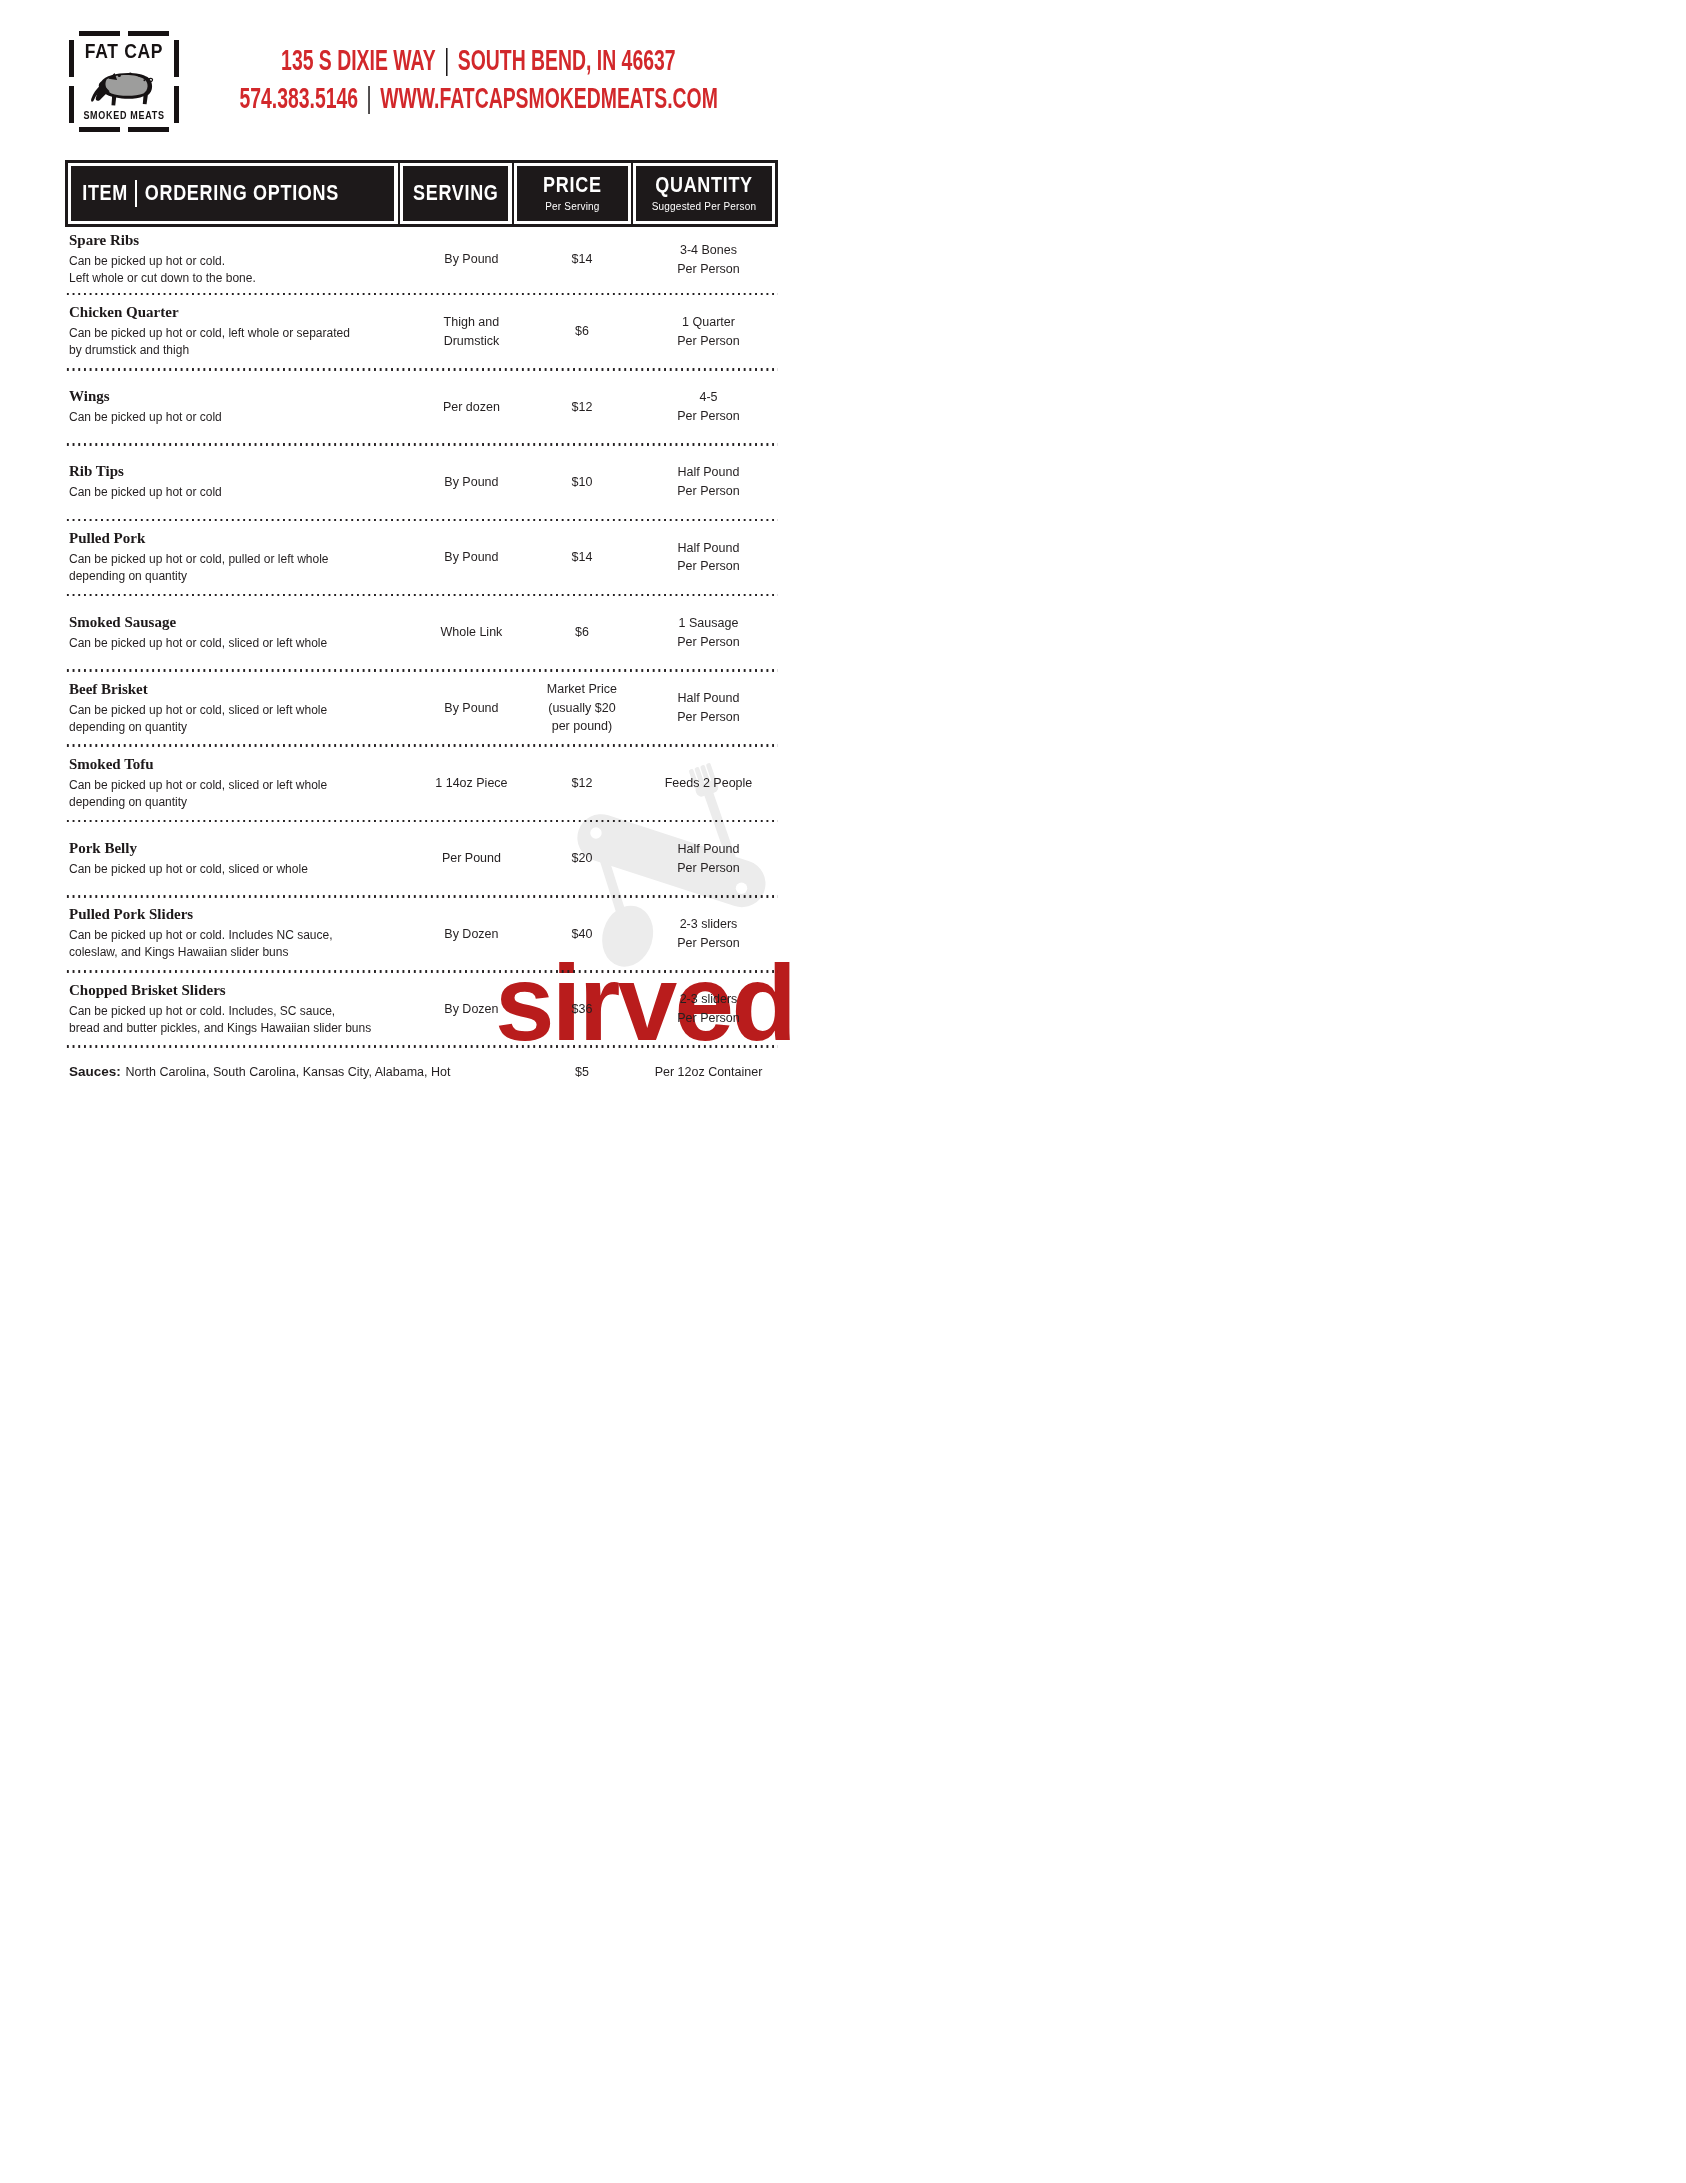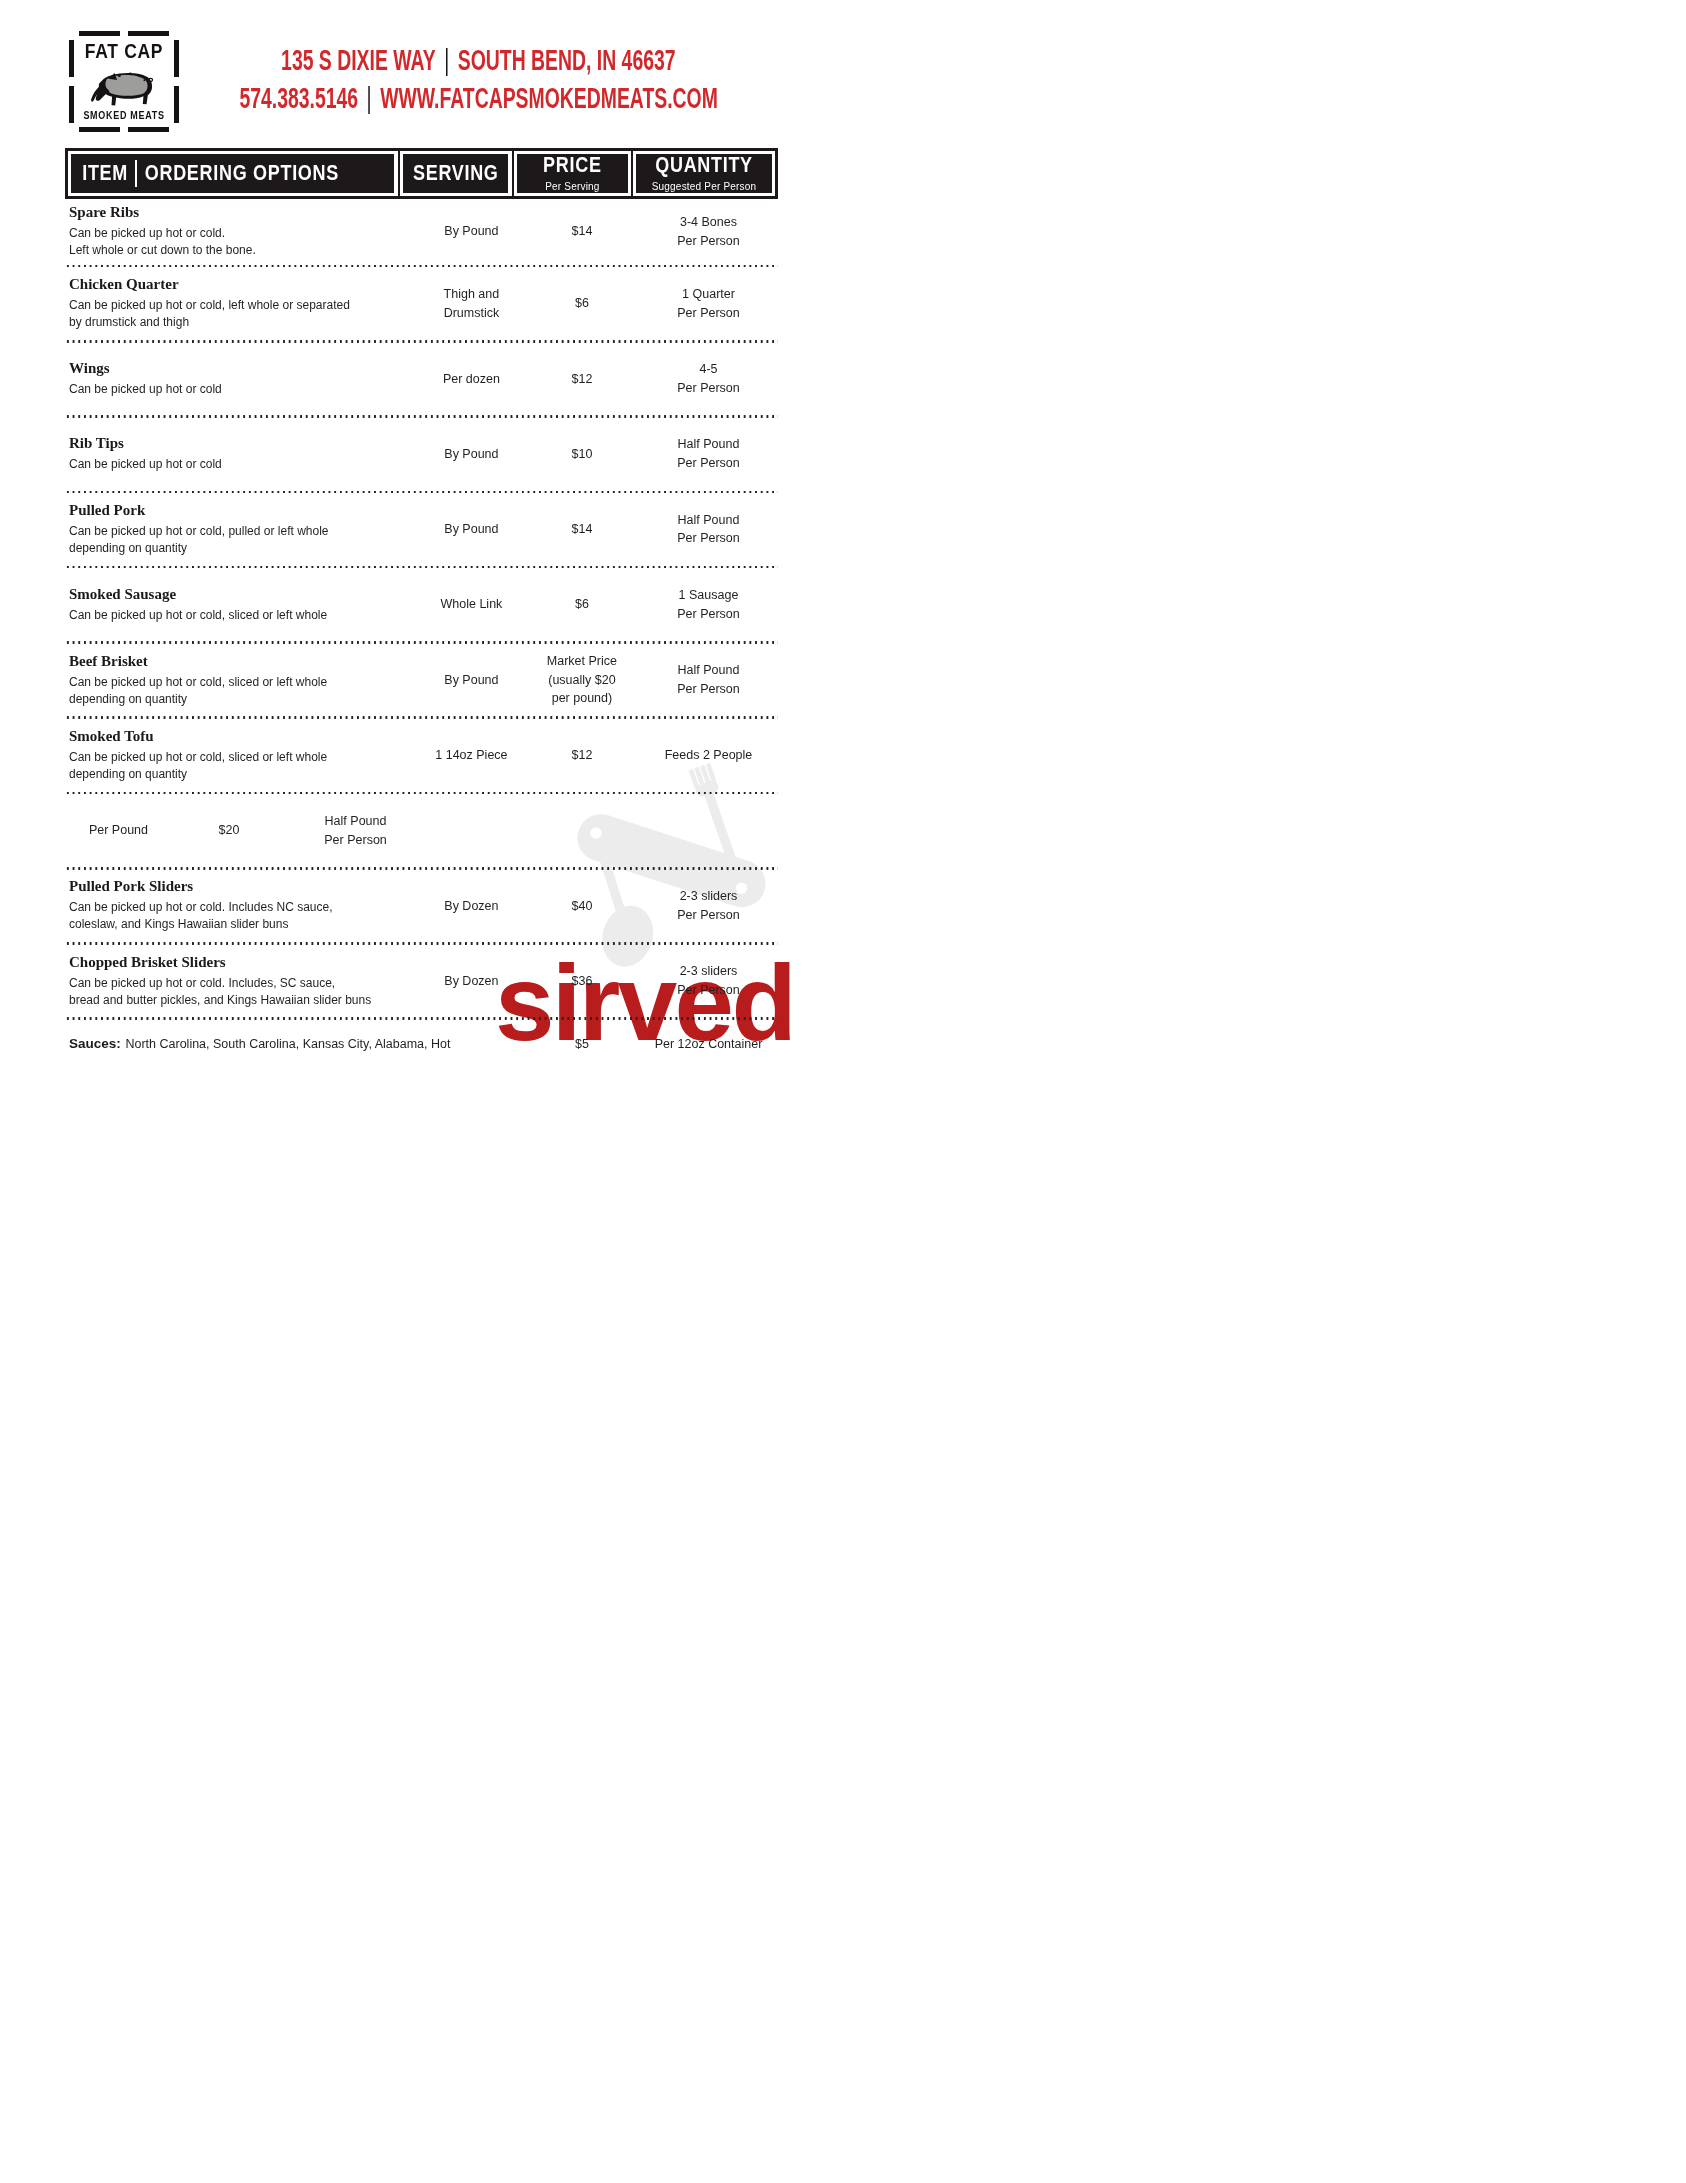--- a/index.html
+++ b/index.html
@@ -38,21 +38,21 @@
   .contact{flex:1;text-align:center;padding-top:19px;}
   .c-line{font-weight:800;font-size:20px;line-height:1;color:#d2282b;white-space:nowrap;text-decoration:underline;}
   .c-line .inner{display:inline-block;transform:scale(0.97,1.45);transform-origin:center;}
   .c-line.second{margin-top:17.5px;}
   .pipe{color:#1d191a;font-weight:400;padding:0 8.8px;}
 
   
   .menu-header{
     display:flex;align-items:stretch;
     border:3.4px solid #1d191a;background:#fff;
-    padding:3.4px;margin-top:8px;height:51px;box-sizing:border-box;
+    padding:3.4px;margin-top:20px;height:67px;box-sizing:border-box;
   }
   .hc{background:#1d191a;color:#fff;display:flex;flex-direction:column;align-items:center;justify-content:center;}
   .hc.item{flex:1 1 47%;flex-direction:row;justify-content:flex-start;padding-left:10.8px;}
   .hc.serving{flex:0 0 15%;}
   .hc.price{flex:0 0 15.8%;}
   .hc.qty{flex:0 0 19.3%;}
   .hc:not(:first-of-type){margin-left:3.4px;}
   .hc:not(:last-of-type){margin-right:3.4px;}
   .hdiv{width:2px;background:#1d191a;margin:-3.4px 0;flex:none;}
   .hc-big{font-size:18px;font-weight:800;letter-spacing:0.7px;transform:scaleY(1.25);white-space:nowrap;}
@@ -275,20 +275,24 @@
       <h3 class="item-name">Smoked Tofu</h3>
       <p class="item-desc">Can be picked up hot or cold, sliced or left whole
 depending on quantity</p>
     </div>
     <div class="col-serving">1 14oz Piece</div>
     <div class="col-price">$12</div>
     <div class="col-qty">Feeds 2 People</div>
   </div>
 <div class="dots"></div>
   <div class="row">
+    <div class="col-item">
+      <h3 class="item-name">Pork Belly</h3>
+      <p class="item-desc">Can be picked up hot or cold, sliced or whole</p>
+    </div>
     <div class="col-serving">Per Pound</div>
     <div class="col-price">$20</div>
     <div class="col-qty">Half Pound
 Per Person</div>
   </div>
 <div class="dots"></div>
   <div class="row">
     <div class="col-item">
       <h3 class="item-name">Pulled Pork Sliders</h3>
       <p class="item-desc">Can be picked up hot or cold. Includes NC sauce,

